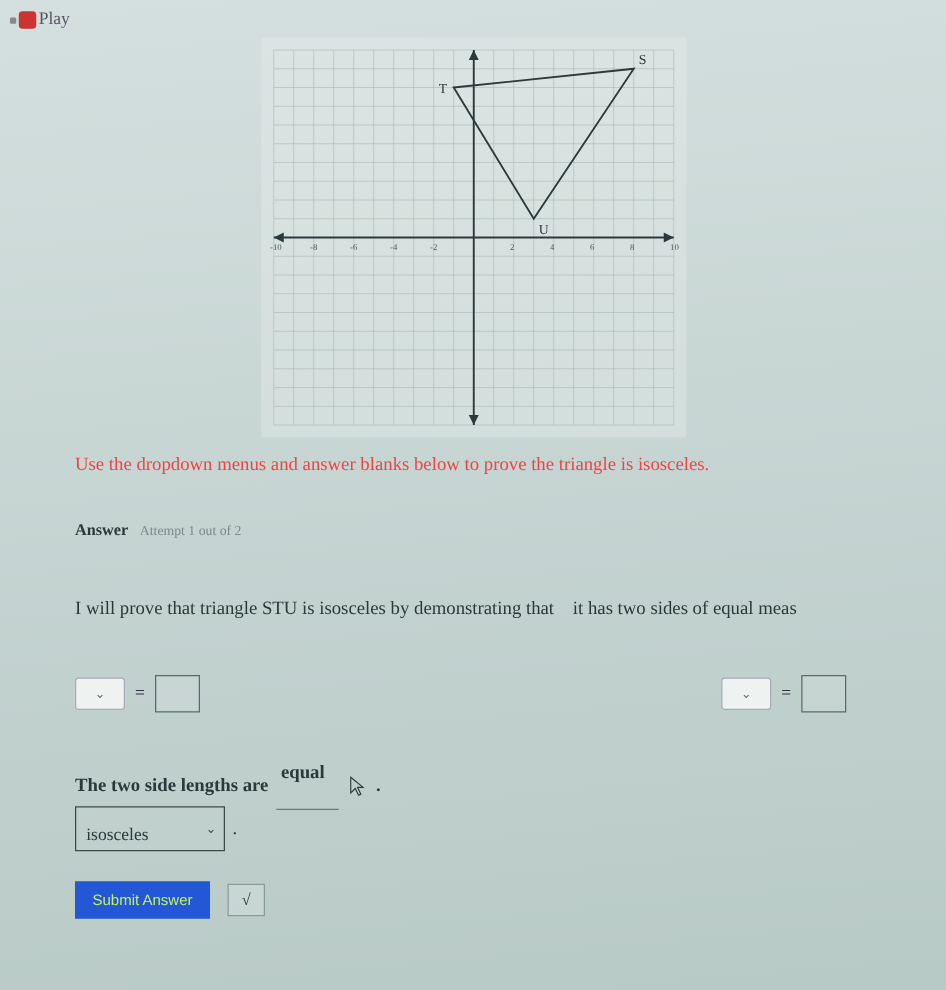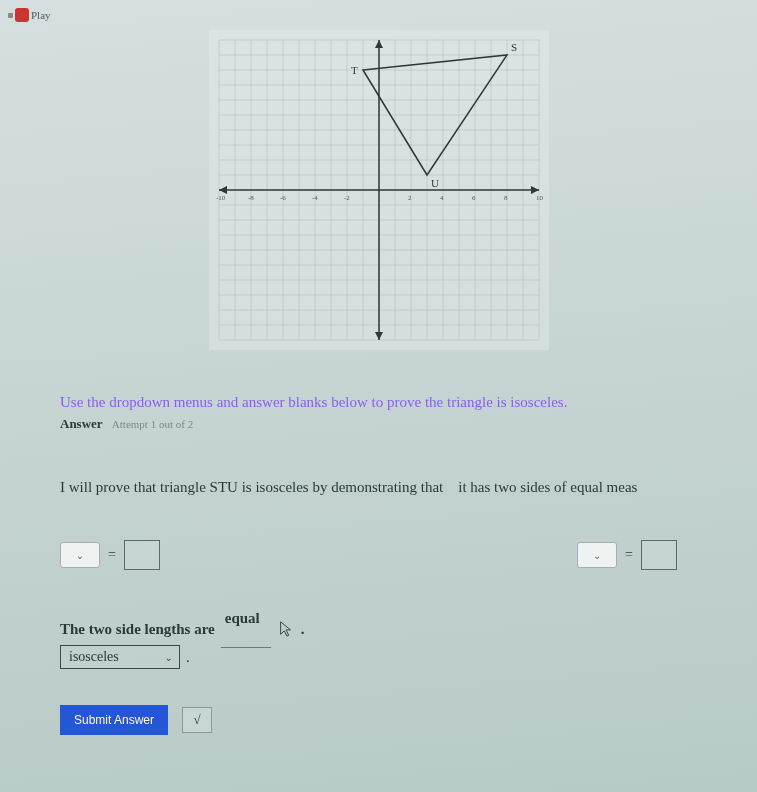--- a/index.html
+++ b/index.html
@@ -11,46 +11,46 @@
     color: #2a3a3a;
     position: relative;
     overflow: hidden;
   }
   .top-strip {
     position: absolute;
     top: 8px; left: 8px;
     display: flex;
     align-items: center;
     gap: 2px;
-    font-size: 11px;
+    font-size: 14px;
     color: #556;
   }
   .top-strip .dot {
     width: 5px; height: 5px; background:#888; border-radius:1px;
   }
   .top-strip .red-sq {
     width: 14px; height: 14px; background:#c33; border-radius:3px;
   }
   .graph-wrap {
     position: absolute;
     top: 30px;
     left: 50%;
     transform: translateX(-50%);
     width: 340px;
     height: 320px;
     background: rgba(230,238,236,0.4);
   }
   .graph-wrap svg { display:block; }
   .question {
     position: absolute;
-    top: 394px;
+    top: 364px;
     left: 60px;
     right: 20px;
     font-size: 15px;
-    color: #8b5cf6;
+    color: #ef4444;
   }
   .answer-hdr {
     position: absolute;
     top: 416px;
     left: 60px;
     font-size: 13px;
   }
   .answer-hdr .lbl { font-weight: bold; color:#2a3a3a; }
   .answer-hdr .attempt { color:#7a8a88; font-size:11px; margin-left:6px; }
   .proof-line {
@@ -110,41 +110,41 @@
     position: absolute;
     top: 645px;
     left: 60px;
     font-size: 15px;
     display:flex;
     align-items:center;
     gap:6px;
   }
   .select-box {
     border: 1.5px solid #3a4a48;
-    padding: 3px 24px 3px 8px;
+    padding: 15px 24px 3px 8px;
     font-size: 14px;
     background: rgba(255,255,255,0.05);
     position: relative;
     min-width: 120px;
   }
   .select-box .chev {
     position:absolute; right:6px; top:50%; transform:translateY(-50%);
     font-size:10px; color:#445;
   }
   .submit-row {
     position: absolute;
     top: 705px;
     left: 60px;
     display:flex;
     align-items:center;
     gap: 14px;
   }
   .submit-btn {
     background: #2457d6;
-    color: #fef9c3;
+    color: #bef264;
     font-size: 12px;
     padding: 8px 14px;
     border: none;
     font-family: Arial, sans-serif;
     cursor: pointer;
   }
   .sqrt-box {
     width: 30px; height: 26px;
     border: 1px solid #8a9a98;
     display:flex; align-items:center; justify-content:center;

